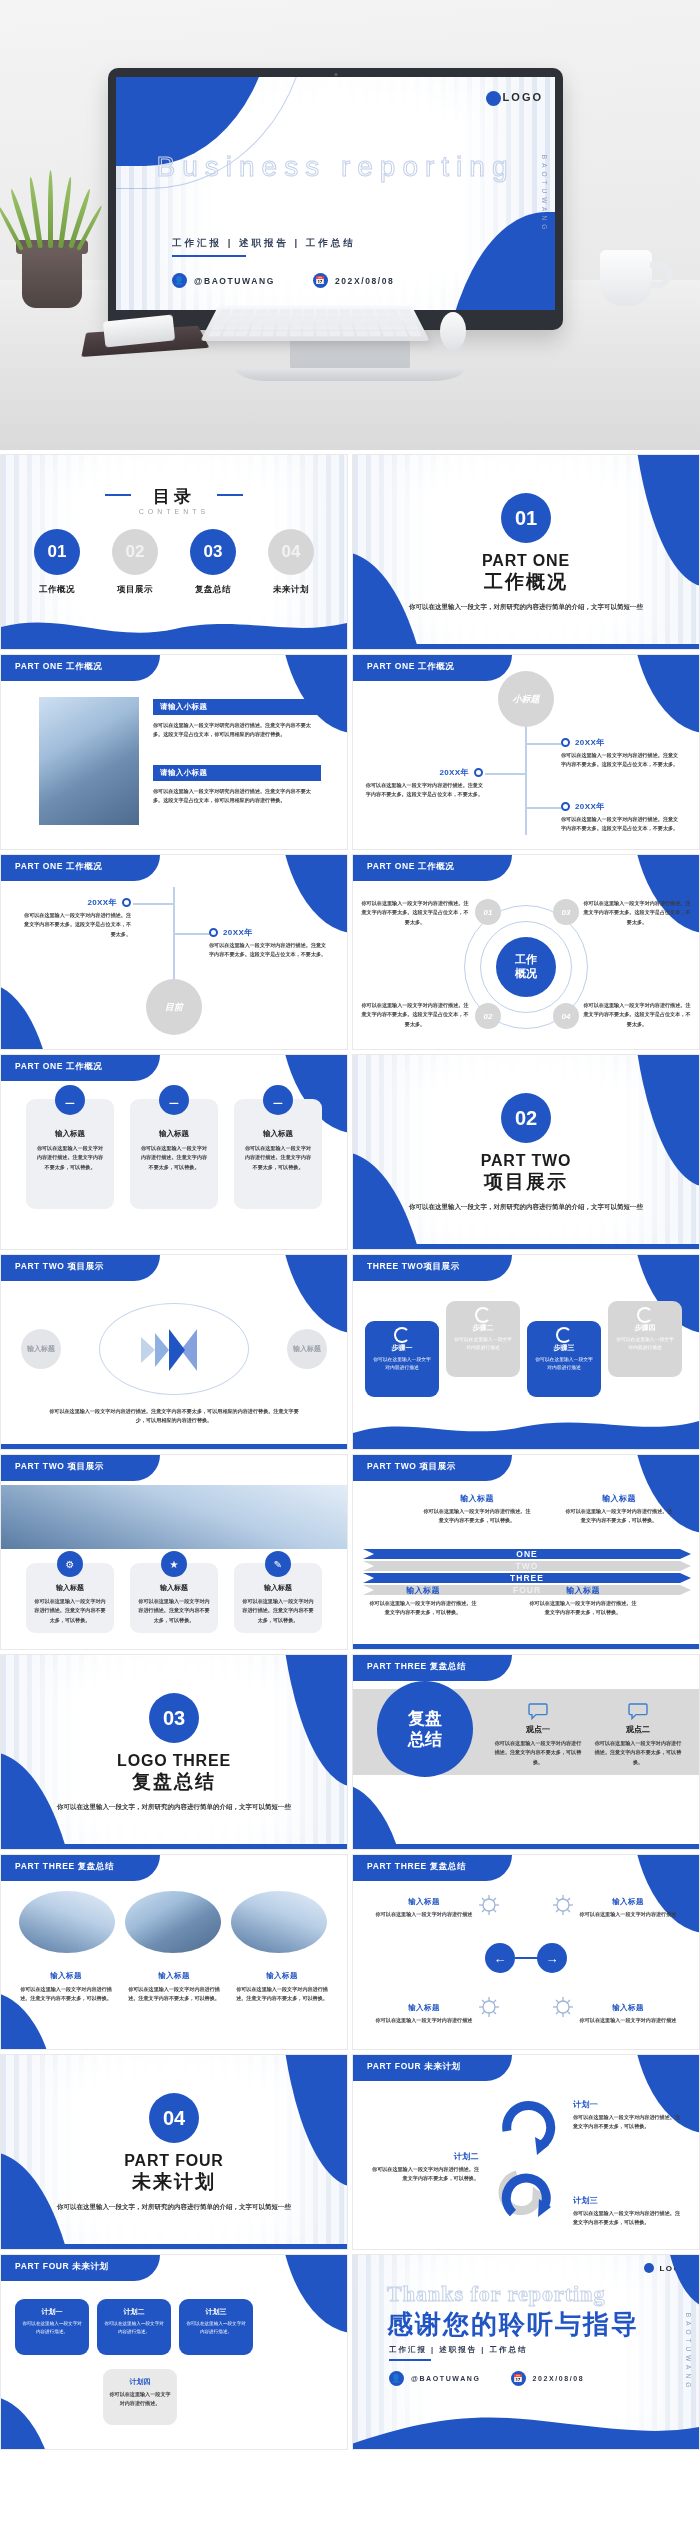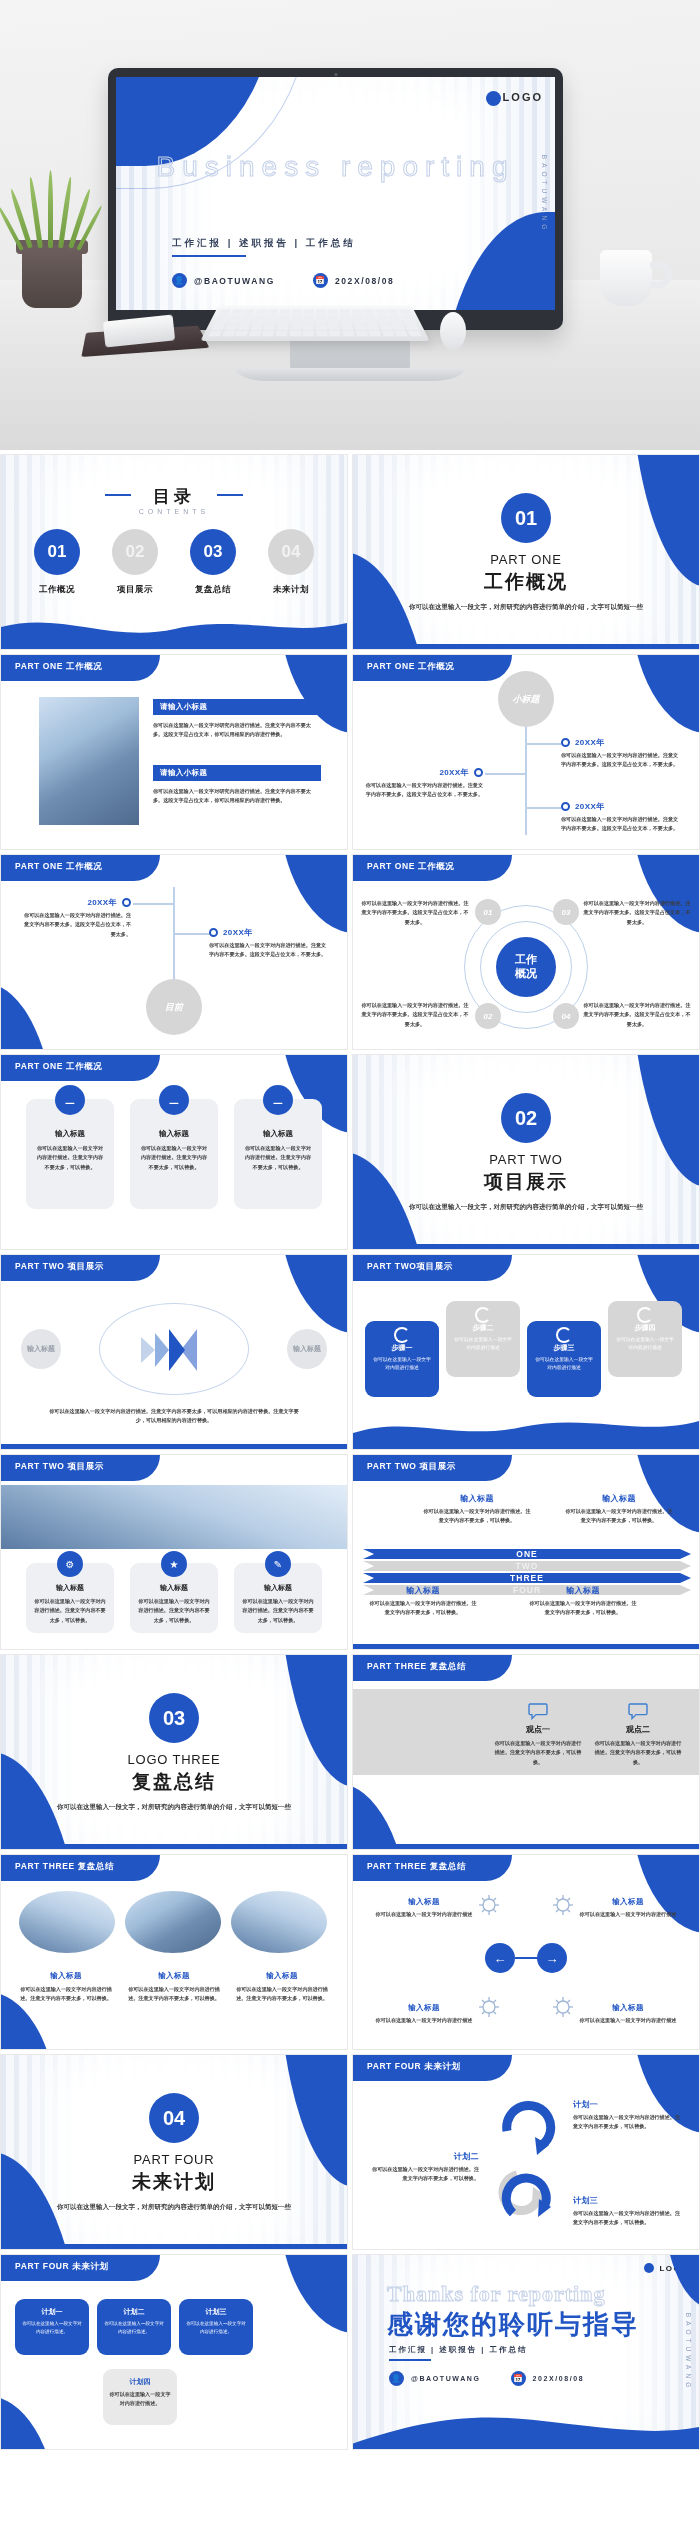--- a/index.html
+++ b/index.html
@@ -154,21 +154,21 @@
      display:flex;align-items:center;justify-content:center; font-size:17px; font-weight:700; color:#fff;}
   .toc-circle.on { background:#2155c4; }
   .toc-circle.off { background:#d6d6d6; color:#f2f2f2; }
   .toc-label { margin-top:9px; font-size:8.5px; font-weight:700; color:#222; letter-spacing:.5px;}
 
   
   .pd-num { position:absolute; left:50%; transform:translateX(-50%); top:38px;
      width:50px;height:50px;border-radius:50%;background:#2155c4;color:#fff;
      display:flex;align-items:center;justify-content:center;font-size:20px;font-weight:700;}
   .pd-en { position:absolute; left:50%; transform:translateX(-50%); top:97px;
-     font-size:13px; font-weight:400; color:#1c1c1c; letter-spacing:.8px;}
+     font-size:16px; font-weight:700; color:#1c1c1c; letter-spacing:.8px;}
   .pd-cn { position:absolute; left:50%; transform:translateX(-50%); top:114px;
      font-size:19px; font-weight:800; color:#1c1c1c; letter-spacing:2px; white-space:nowrap;}
   .pd-desc{ position:absolute; left:50%; transform:translateX(-50%); top:146px; width:248px;
      font-size:6.5px; line-height:1.85; color:#3a3a3a; text-align:center; font-weight:700;}
 
   
   .h-blue { font-size:8px; font-weight:700; color:#2155c4; letter-spacing:.4px;}
   .p-xs { font-size:5.1px; line-height:1.85; color:#3b3b3b; font-weight:700;}
 
   .img-ph { background:linear-gradient(150deg,#cfe0f2 0%,#9fbcd9 35%,#6e8db0 60%,#4e6b8e 100%); }
@@ -547,21 +547,21 @@
         <path d="M30,10 L44,23 L30,36 Z" fill="#c3d3ea"></path>
         <path d="M86,2 L70,23 L86,44 Z" fill="#2155c4" opacity=".55"></path>
       </svg>
       <div class="p-xs" style="position:absolute;left:50%;transform:translateX(-50%);top:152px;width:250px;text-align:center;">你可以在这里输入一段文字对内容进行描述。注意文字内容不要太多，可以用相应的内容进行替换。注意文字要少，可以用相应的内容进行替换。</div>
       <div class="bar-bottom"></div>
     </div>
   </div>
 
   <div class="card">
     <div class="sl">
-      <div class="pill">PART TWO项目展示</div>
+      <div class="pill">THREE TWO项目展示</div>
       <div class="corner-br" style="height:70%;top:-30%"></div>
       <div style="position:absolute;left:12px;top:40px;width:324px;display:flex;gap:7px;align-items:flex-start;">
         <div class="card-tile bluet" style="width:74px;height:76px;margin-top:26px;padding:22px 6px 6px;text-align:center;position:relative;">
           <div style="position:absolute;left:50%;top:6px;transform:translateX(-50%);width:16px;height:16px;border:2.5px solid #fff;border-right-color:transparent;border-radius:50%;"></div>
           <div style="font-size:7px;font-weight:700;">步骤一</div>
           <div style="font-size:4.8px;line-height:1.7;margin-top:3px;">你可以在这里输入一段文字对内容进行描述</div>
         </div>
         <div class="card-tile grayt" style="width:74px;height:76px;margin-top:6px;padding:22px 6px 6px;text-align:center;position:relative;">
           <div style="position:absolute;left:50%;top:6px;transform:translateX(-50%);width:16px;height:16px;border:2.5px solid #fff;border-right-color:transparent;border-radius:50%;"></div>
           <div style="font-size:7px;font-weight:700;">步骤二</div>
@@ -651,20 +651,22 @@
       <div class="pd-cn">复盘总结</div>
       <div class="pd-desc">你可以在这里输入一段文字，对所研究的内容进行简单的介绍，文字可以简短一些</div>
       <div class="bar-bottom"></div>
     </div>
   </div>
 
   <div class="card">
     <div class="sl">
       <div class="pill">PART THREE  复盘总结</div>
       <div style="position:absolute;left:0;top:34px;width:348px;height:86px;background:#d9d9d9;"></div>
+      <div class="circ-o blue-c" style="position:absolute;left:24px;top:26px;width:96px;height:96px;font-size:17px;font-weight:800;line-height:1.25;text-align:center;white-space:pre-line;">复盘
+总结</div>
 
       <div style="position:absolute;left:140px;top:48px;width:90px;text-align:center;">
         <svg width="20" height="17" viewBox="0 0 20 17" style="display:block;margin:0 auto 4px;">
           <path d="M2,1 H18 A1.6,1.6 0 0 1 19,2.6 V10 A1.6,1.6 0 0 1 18,11.6 H8 L4,15.5 V11.6 H2 A1.6,1.6 0 0 1 1,10 V2.6 A1.6,1.6 0 0 1 2,1 Z" fill="none" stroke="#3d7fd1" stroke-width="1.4"></path>
         </svg>
         <div style="font-size:8px;font-weight:800;color:#161616;">观点一</div>
         <div class="p-xs" style="margin-top:4px;">你可以在这里输入一段文字对内容进行描述。注意文字内容不要太多，可以替换。</div>
       </div>
       <div style="position:absolute;left:240px;top:48px;width:90px;text-align:center;">
         <svg width="20" height="17" viewBox="0 0 20 17" style="display:block;margin:0 auto 4px;">

